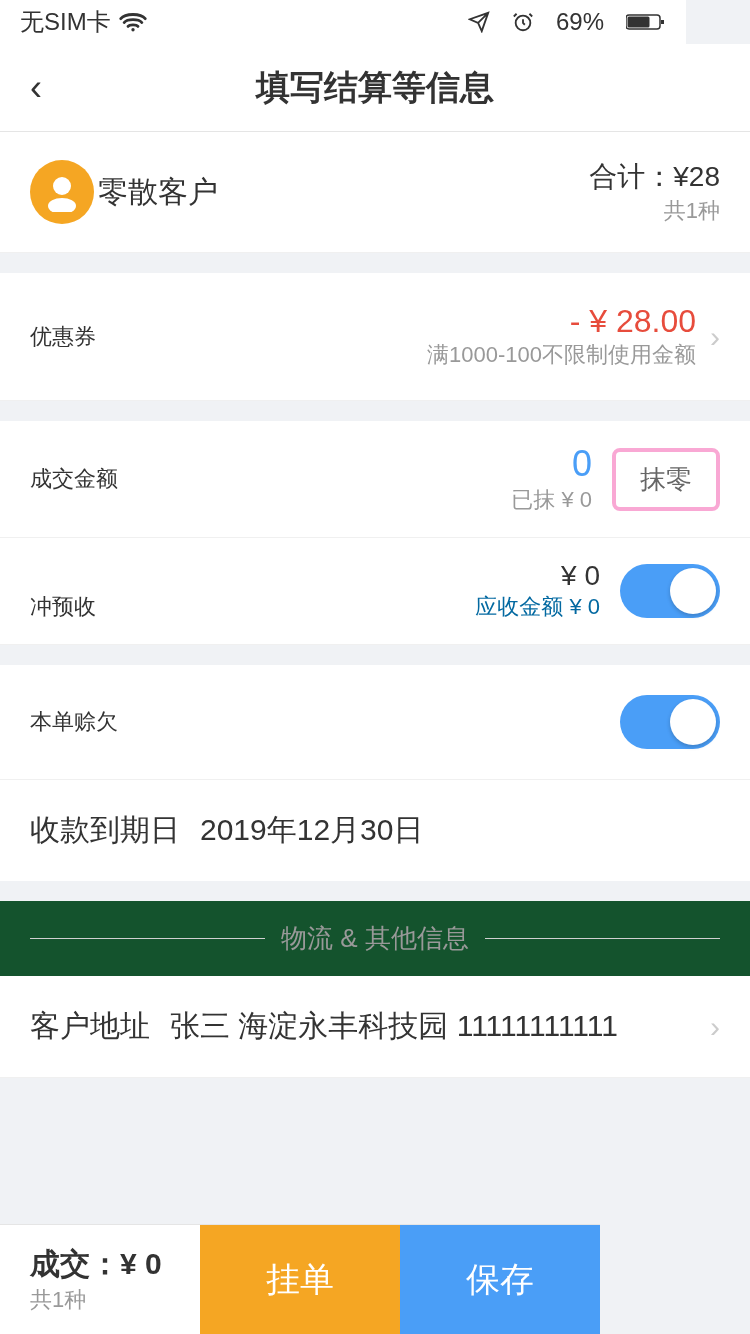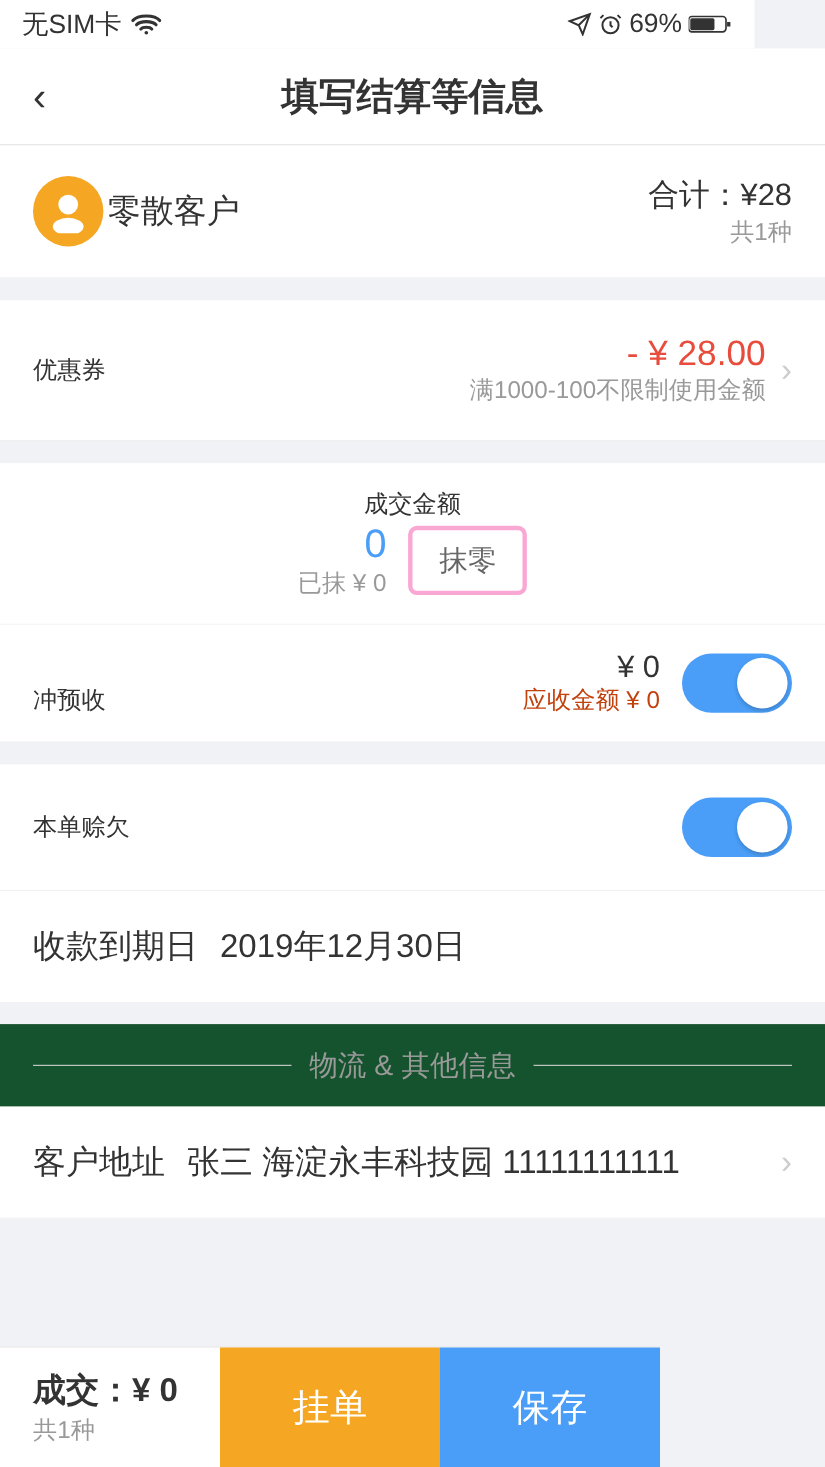--- a/index.html
+++ b/index.html
@@ -20,21 +20,21 @@
       height: 44px;
       background: #fff;
       display: flex;
       align-items: center;
       justify-content: space-between;
       padding: 0 20px;
       font-size: 24px;
       font-weight: 500;
     }
     .status-left { display: flex; align-items: center; gap: 8px; }
-    .status-right { display: flex; align-items: center; gap: 6px; }
+    .status-right { display: flex; align-items: center; gap: 22px; }
 
     
     .nav-bar {
       width: 750px;
       height: 88px;
       background: #fff;
       display: flex;
       align-items: center;
       justify-content: center;
       position: relative;
@@ -138,21 +138,20 @@
     }
 
     
     .deal-row {
       background: #fff;
       padding: 22px 30px;
       display: flex;
       align-items: center;
       justify-content: space-between;
       border-bottom: 1px solid #f0f0f0;
-      flex-direction: column;
     }
     .deal-right {
       display: flex;
       align-items: center;
       gap: 20px;
     }
     .deal-value {
       font-size: 36px;
       color: #4a9ef7;
       font-weight: 500;
@@ -188,21 +187,21 @@
     }
     .prepay-amounts {
       text-align: right;
     }
     .prepay-value {
       font-size: 28px;
       color: #333;
     }
     .prepay-sub {
       font-size: 22px;
-      color: #c2410c;
+      color: #0369a1;
     }
 
     
     .toggle {
       width: 100px;
       height: 54px;
       background: #4a9ef7;
       border-radius: 27px;
       position: relative;
       cursor: pointer;

